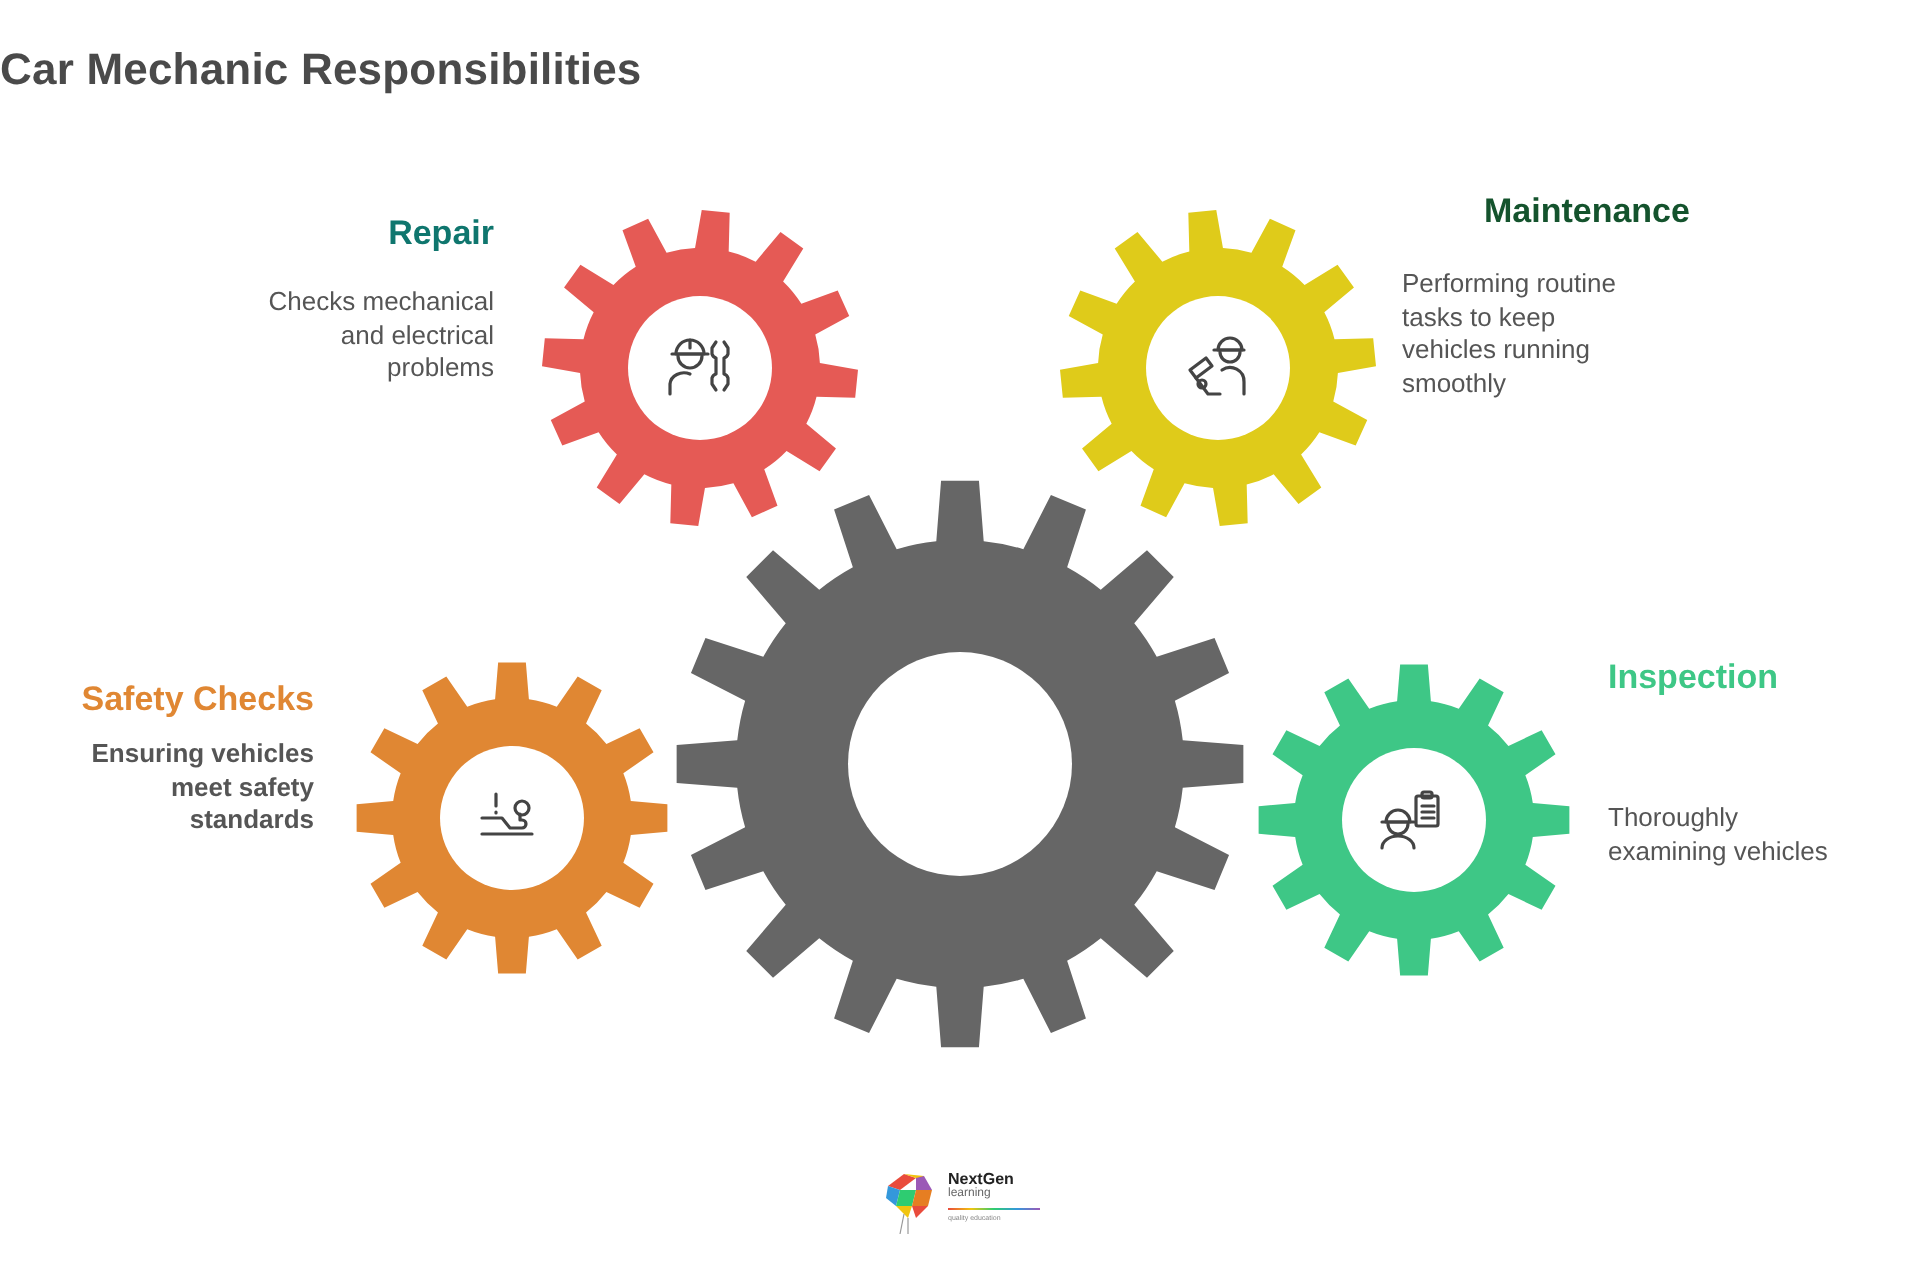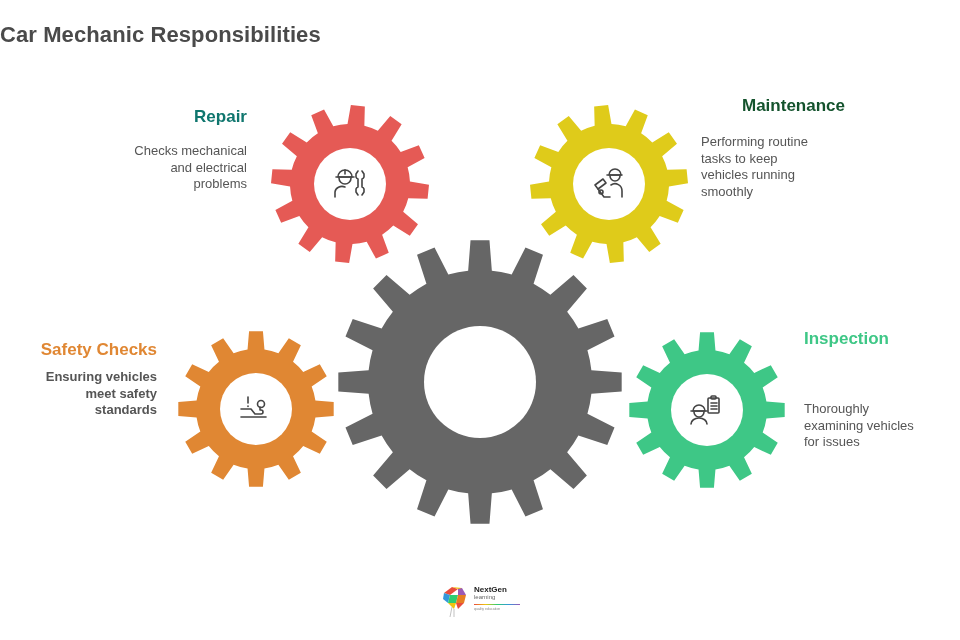--- a/index.html
+++ b/index.html
@@ -58,21 +58,20 @@
 <div class="desc right-align" style="left:20px; top:369px; width:137px;font-weight:bold;">
   <div>Ensuring vehicles</div>
   <div>meet safety</div>
   <div>standards</div>
 </div>
 
 <div class="label" style="left:804px; top:329px; color:#3ec786;">Inspection</div>
 <div class="desc" style="left:804px; top:369px; width:150px;margin-top:32px;">
   <div>Thoroughly</div>
   <div>examining vehicles</div>
-  <div>for issues</div>
 </div>
 
 <div class="icon-wrap" style="left:330px; top:163px;">
   <svg width="40" height="40" viewBox="0 0 40 40" fill="none" stroke="#444" stroke-width="1.6" stroke-linecap="round" stroke-linejoin="round">
     <path d="M8 14 a7 7 0 0 1 14 0 z"></path>
     <line x1="6" y1="14" x2="24" y2="14"></line>
     <line x1="15" y1="7" x2="15" y2="11"></line>
     <path d="M9 15 a6 6 0 0 0 12 0"></path>
     <path d="M5 34 v-5 a7 6 0 0 1 10 -5"></path>
     <path d="M28 8 l-2 3 v3 a3 3 0 0 0 2 2 v8 a3 3 0 0 0 -2 2 v3 l2 3 M32 8 l2 3 v3 a3 3 0 0 1 -2 2 v8 a3 3 0 0 1 2 2 v3 l-2 3"></path>

